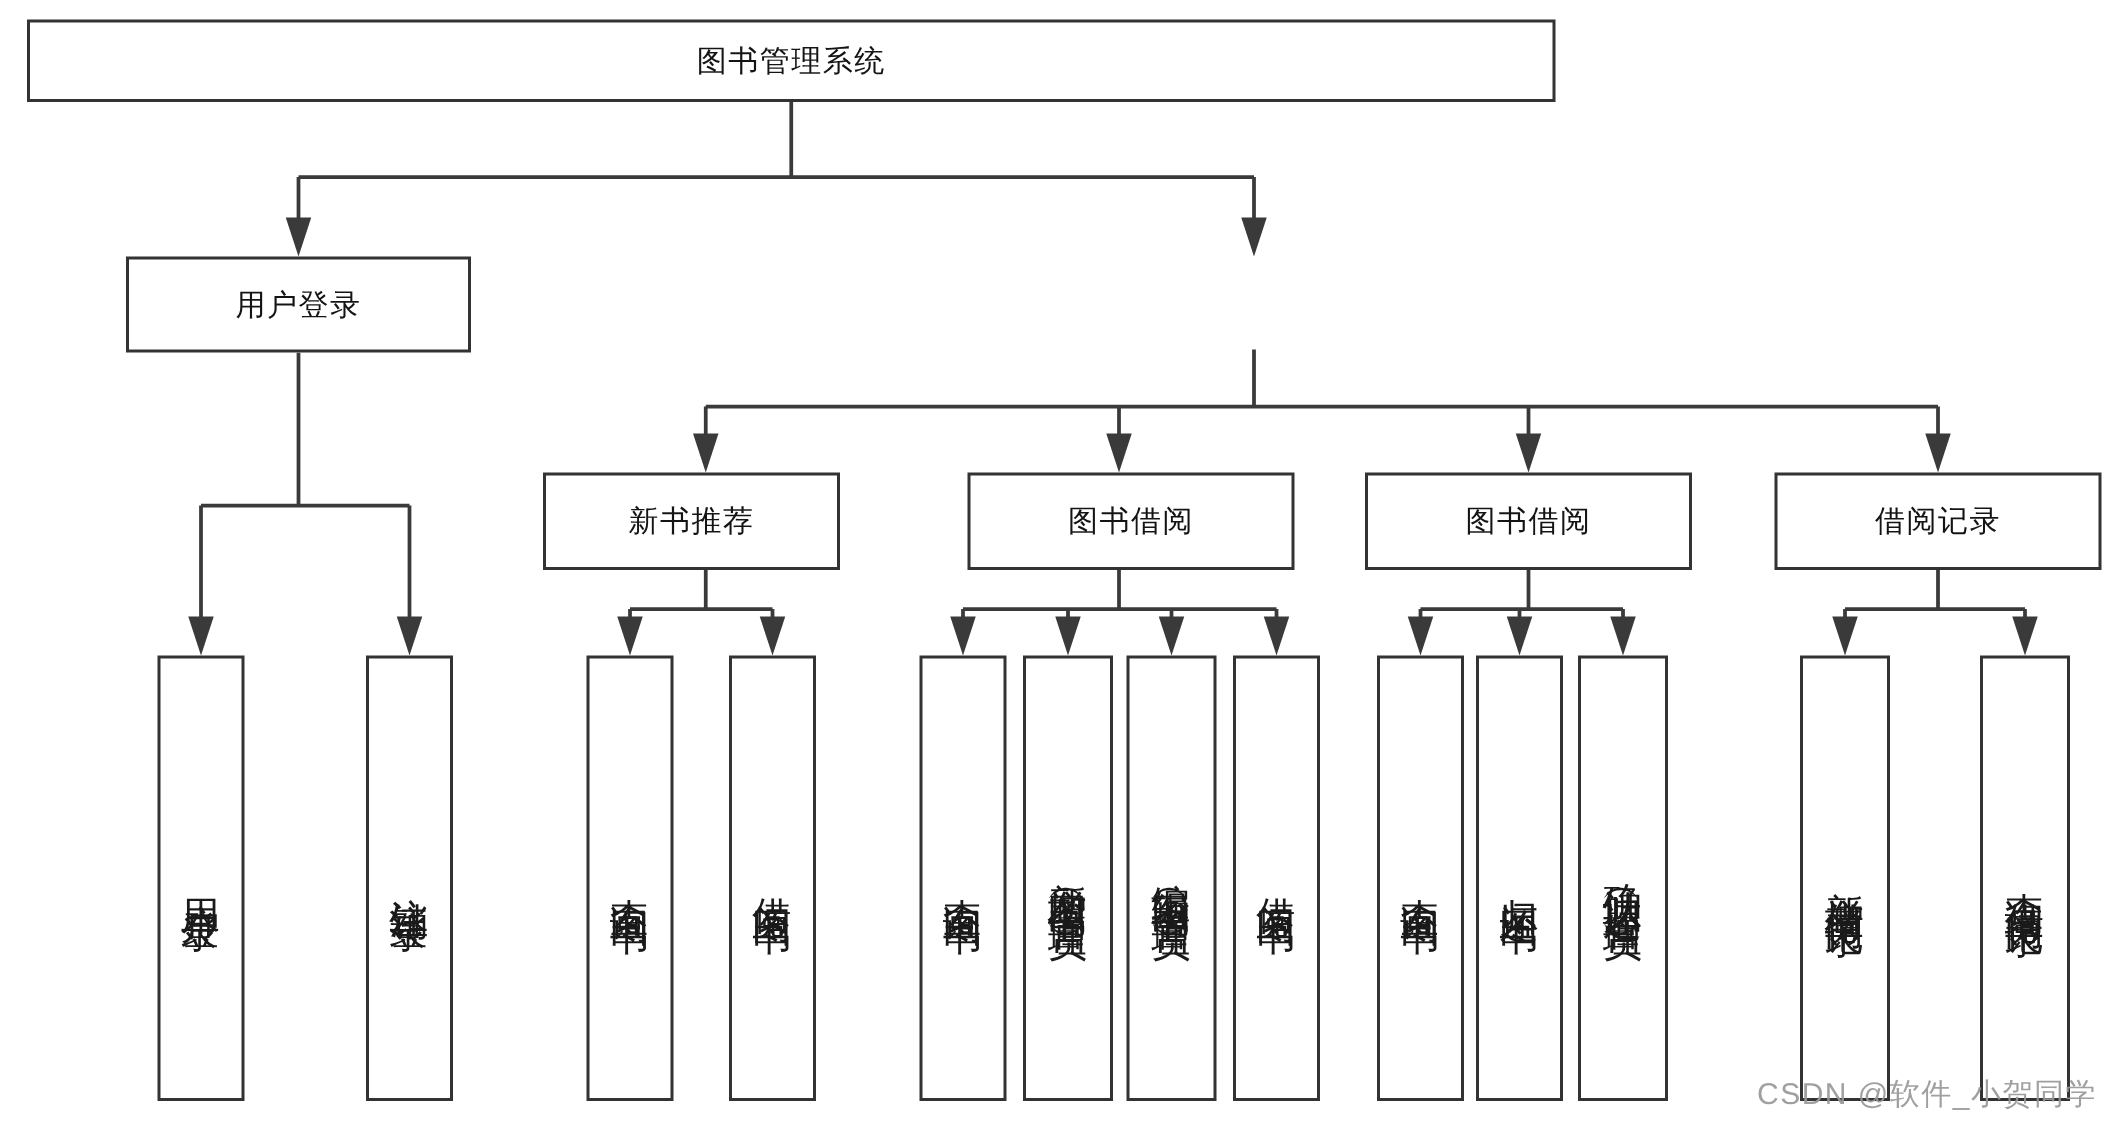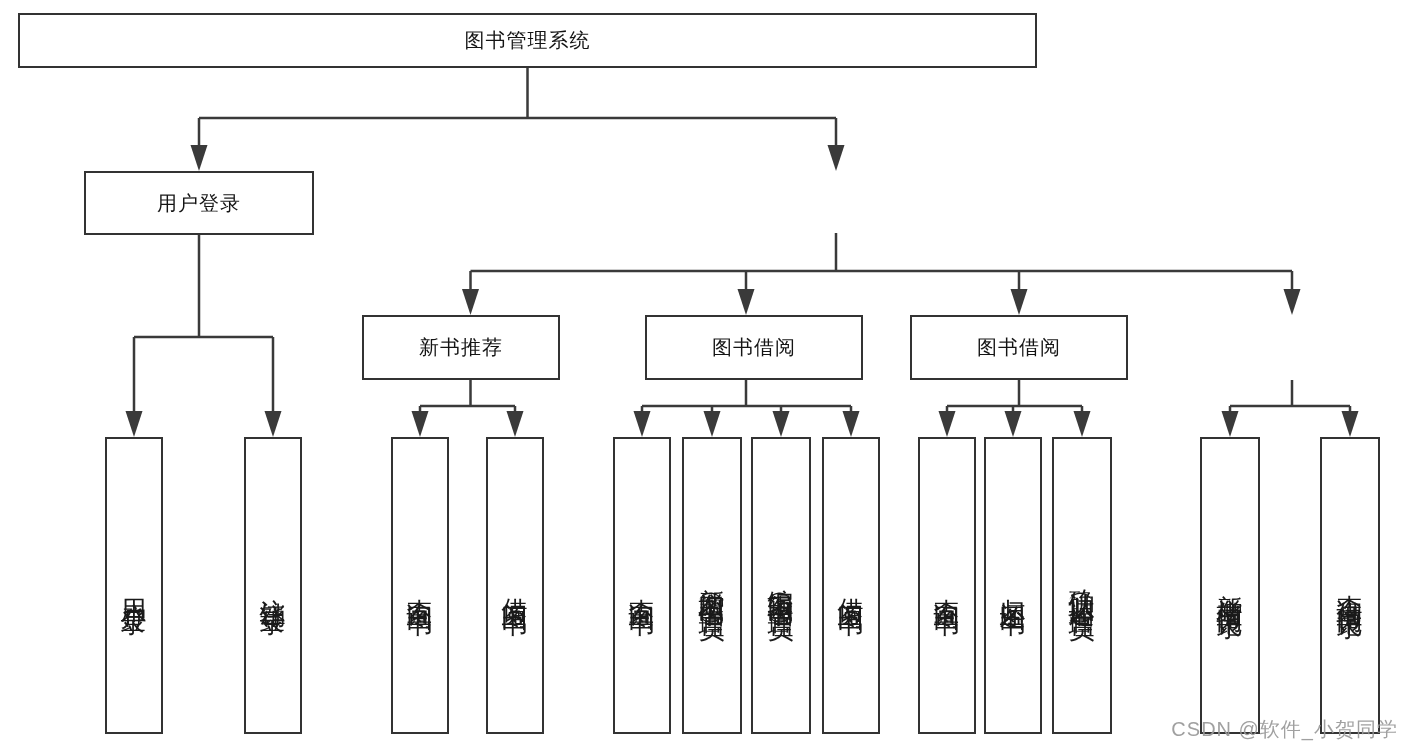--- a/index.html
+++ b/index.html
@@ -104,20 +104,23 @@
 
   <div class="hbox" id="n-rec">
     <span>新书推荐</span>
   </div>
   <div class="hbox" id="n-borrow">
     <span>图书借阅</span>
   </div>
   <div class="hbox" id="n-current">
     <span>图书借阅</span>
   </div>
+  <div class="hbox" id="n-record">
+    <span>借阅记录</span>
+  </div>
 
   <div class="leaf" id="l-user">
     <span class="vtext">用户登录</span>
   </div>
   <div class="leaf" id="l-logout">
     <span class="vtext">注销登录</span>
   </div>
   <div class="leaf" id="l-rec-query">
     <span class="vtext">查询图书</span>
   </div>

